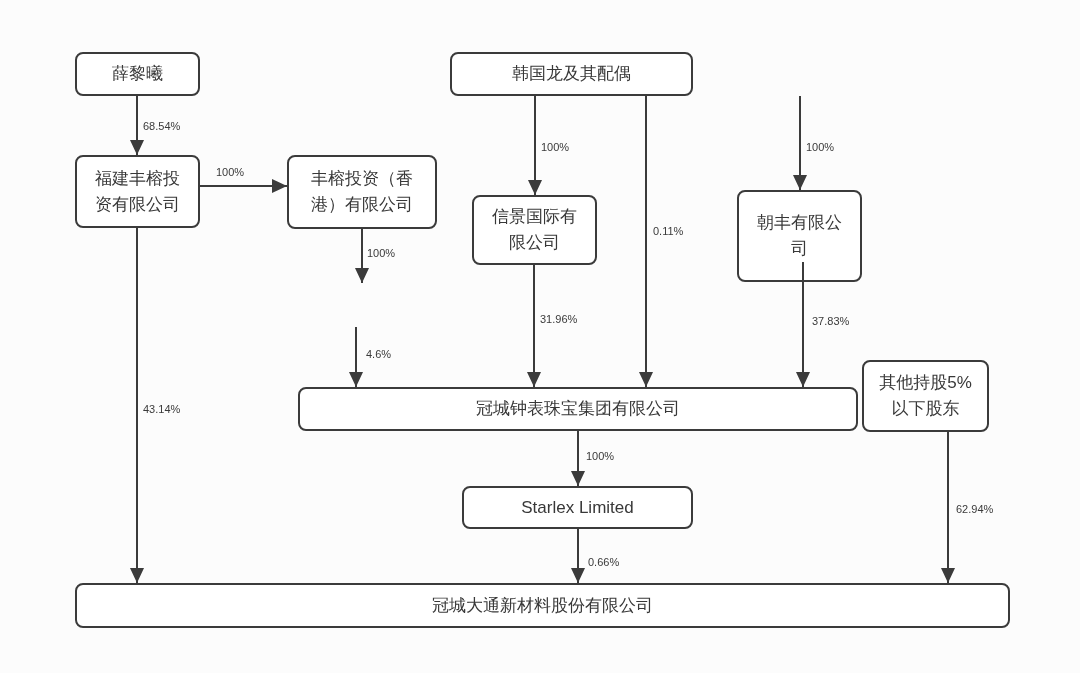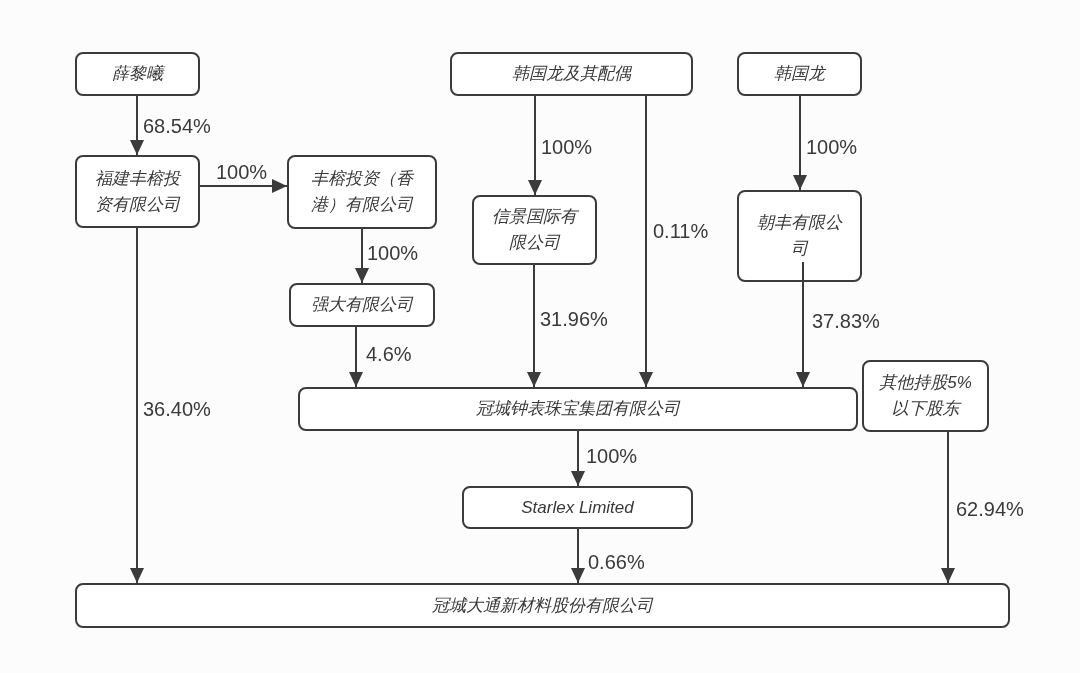--- a/index.html
+++ b/index.html
@@ -22,21 +22,20 @@
     border: 2px solid #3b3b3b;
     border-radius: 8px;
     color: #383838;
     font-size: 17px;
     line-height: 26px;
     display: flex;
     align-items: center;
     justify-content: center;
     text-align: center;
     padding: 0 14px;
-    font-style: italic;
   }
   .edge {
     position: absolute;
     background: #3b3b3b;
   }
   .edge.v { width: 2px; }
   .edge.v::after {
     content: '';
     position: absolute;
     bottom: 0;
@@ -55,43 +54,41 @@
     top: -6px;
     width: 0;
     height: 0;
     border-top: 7px solid transparent;
     border-bottom: 7px solid transparent;
     border-left: 15px solid #3b3b3b;
   }
   .elabel {
     position: absolute;
     color: #3a3a3a;
-    font-size: 20px;
+    font-size: 11px;
     line-height: 20px;
     white-space: nowrap;
   }
 </style>
 </head>
 <body>
 
 <div class="canvas">
 
   <div class="node" style="left:75px;  top:52px;  width:125px; height:44px">薛黎曦</div>
 
   <div class="node" style="left:75px;  top:155px; width:125px; height:73px">福建丰榕投资有限公司</div>
 
   <div class="node" style="left:287px; top:155px; width:150px; height:74px; padding:4px 20px">丰榕投资（香港）有限公司</div>
 
-  <div class="node" style="left:289px; top:283px; width:146px; height:44px">强大有限公司</div>
 
   <div class="node" style="left:450px; top:52px;  width:243px; height:44px">韩国龙及其配偶</div>
 
   <div class="node" style="left:472px; top:195px; width:125px; height:70px">信景国际有限公司</div>
 
-  <div class="node" style="left:737px; top:52px;  width:125px; height:44px">韩国龙</div>
 
   <div class="node" style="left:737px; top:190px; width:125px; height:92px">朝丰有限公司</div>
 
   <div class="node" style="left:298px; top:387px; width:560px; height:44px">冠城钟表珠宝集团有限公司</div>
 
   <div class="node" style="left:462px; top:486px; width:231px; height:43px">Starlex Limited</div>
 
   <div class="node" style="left:862px; top:360px; width:127px; height:72px">其他持股5%以下股东</div>
 
   <div class="node" style="left:75px;  top:583px; width:935px; height:45px">冠城大通新材料股份有限公司</div>
@@ -137,17 +134,17 @@
   <span class="elabel" style="left:540px; top:309px">31.96%</span>
 
   <span class="elabel" style="left:806px; top:137px">100%</span>
 
   <span class="elabel" style="left:812px; top:311px">37.83%</span>
 
   <span class="elabel" style="left:586px; top:446px">100%</span>
 
   <span class="elabel" style="left:588px; top:552px">0.66%</span>
 
-  <span class="elabel" style="left:143px; top:399px">36.40%</span>
+  <span class="elabel" style="left:143px; top:399px">43.14%</span>
 
   <span class="elabel" style="left:956px; top:499px">62.94%</span>
 
 </div>
 
 </body></html>

